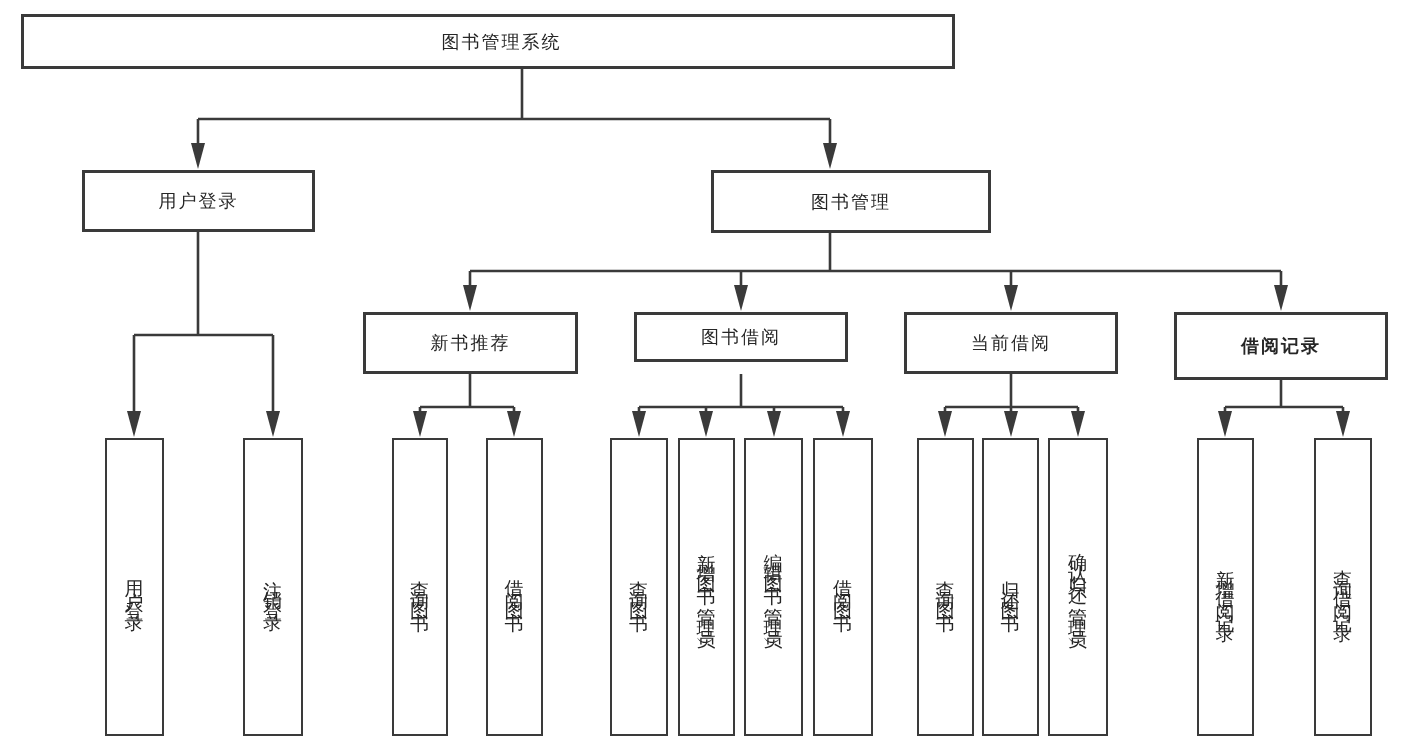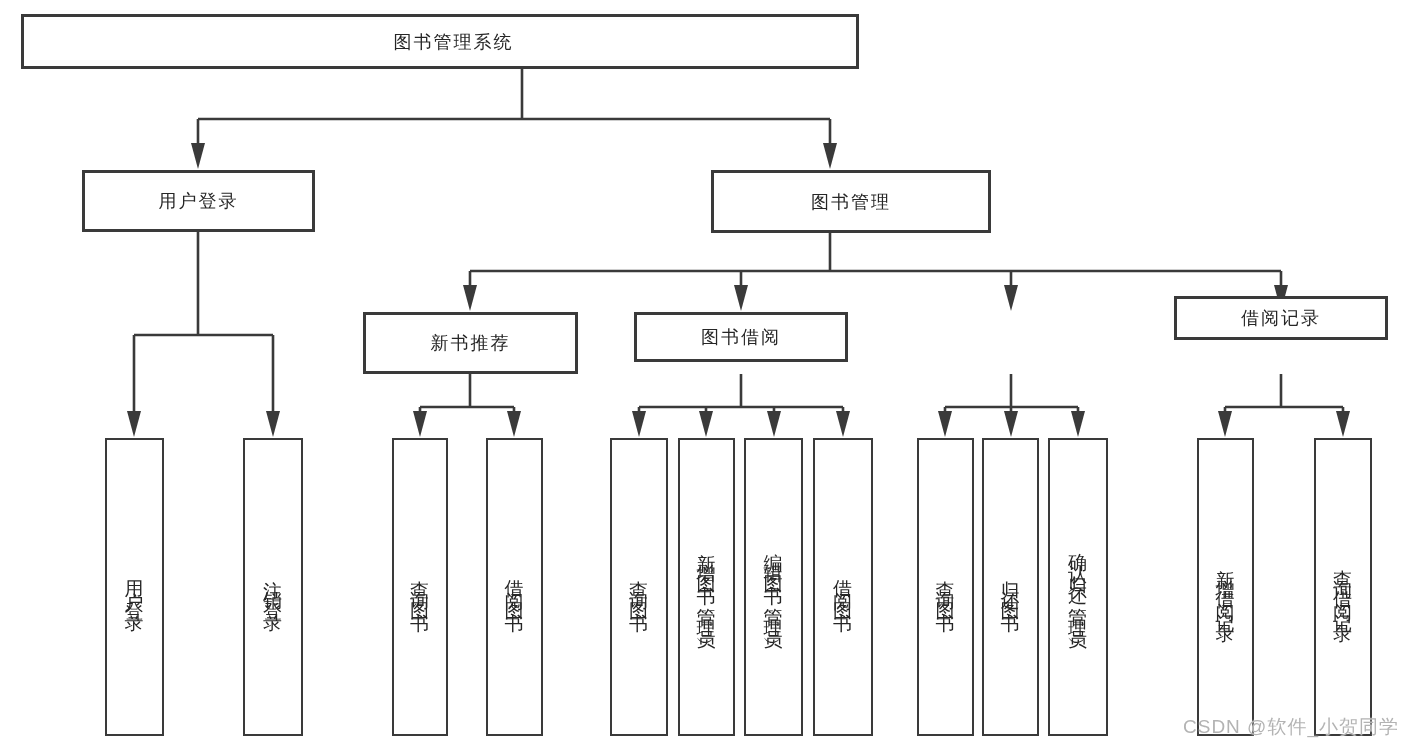--- a/index.html
+++ b/index.html
@@ -105,42 +105,42 @@
       <polygon fill="#3a3a3a" stroke="none" points="1071,411 1085,411 1078,437"></polygon>
     </g>
 
     <g>
       <path d="M1281,374 V407 M1225,407 H1343 M1225,407 V414 M1343,407 V414"></path>
       <polygon fill="#3a3a3a" stroke="none" points="1218,411 1232,411 1225,437"></polygon>
       <polygon fill="#3a3a3a" stroke="none" points="1336,411 1350,411 1343,437"></polygon>
     </g>
   </svg>
 
-  <div class="node" style="left:21px; top:14px; width:838px; height:55px;padding-left:27px;">图书管理系统</div>
+  <div class="node" style="left:21px; top:14px; width:934px; height:55px;padding-left:27px;">图书管理系统</div>
 
   <div class="node" style="left:82px; top:170px; width:233px; height:62px;">用户登录</div>
   <div class="node" style="left:711px; top:170px; width:280px; height:63px;">图书管理</div>
 
   <div class="node" style="left:363px; top:312px; width:215px; height:62px;">新书推荐</div>
   <div class="node" style="left:634px; top:312px; width:214px; height:50px;">图书借阅</div>
-  <div class="node" style="left:1174px; top:296px; width:214px; height:44px;">借阅记录</div>
+  <div class="node" style="left:904px; top:312px; width:214px; height:62px;">当前借阅</div>
+  <div class="node" style="left:1174px; top:312px; width:214px; height:68px;font-weight:bold;">借阅记录</div>
 
   <div class="node leaf" style="left:105px; top:438px; width:59px; height:298px;">用户登录</div>
   <div class="node leaf" style="left:243px; top:438px; width:60px; height:298px;">注销登录</div>
 
   <div class="node leaf" style="left:392px; top:438px; width:56px; height:298px;">查询图书</div>
   <div class="node leaf" style="left:486px; top:438px; width:57px; height:298px;">借阅图书</div>
 
   <div class="node leaf" style="left:610px; top:438px; width:58px; height:298px;">查询图书</div>
   <div class="node leaf" style="left:678px; top:438px; width:57px; height:298px;">新增图书（管理员）</div>
   <div class="node leaf" style="left:744px; top:438px; width:59px; height:298px;">编辑图书（管理员）</div>
   <div class="node leaf" style="left:813px; top:438px; width:60px; height:298px;">借阅图书</div>
 
   <div class="node leaf" style="left:917px; top:438px; width:57px; height:298px;">查询图书</div>
   <div class="node leaf" style="left:982px; top:438px; width:57px; height:298px;">归还图书</div>
   <div class="node leaf" style="left:1048px; top:438px; width:60px; height:298px;">确认归还（管理员）</div>
 
   <div class="node leaf" style="left:1197px; top:438px; width:57px; height:298px;">新增借阅记录</div>
   <div class="node leaf" style="left:1314px; top:438px; width:58px; height:298px;">查询借阅记录</div>
 
-  <div id="watermark">CSDN @软件_小贺同学</div>
 
 </div>
 
 </body></html>

